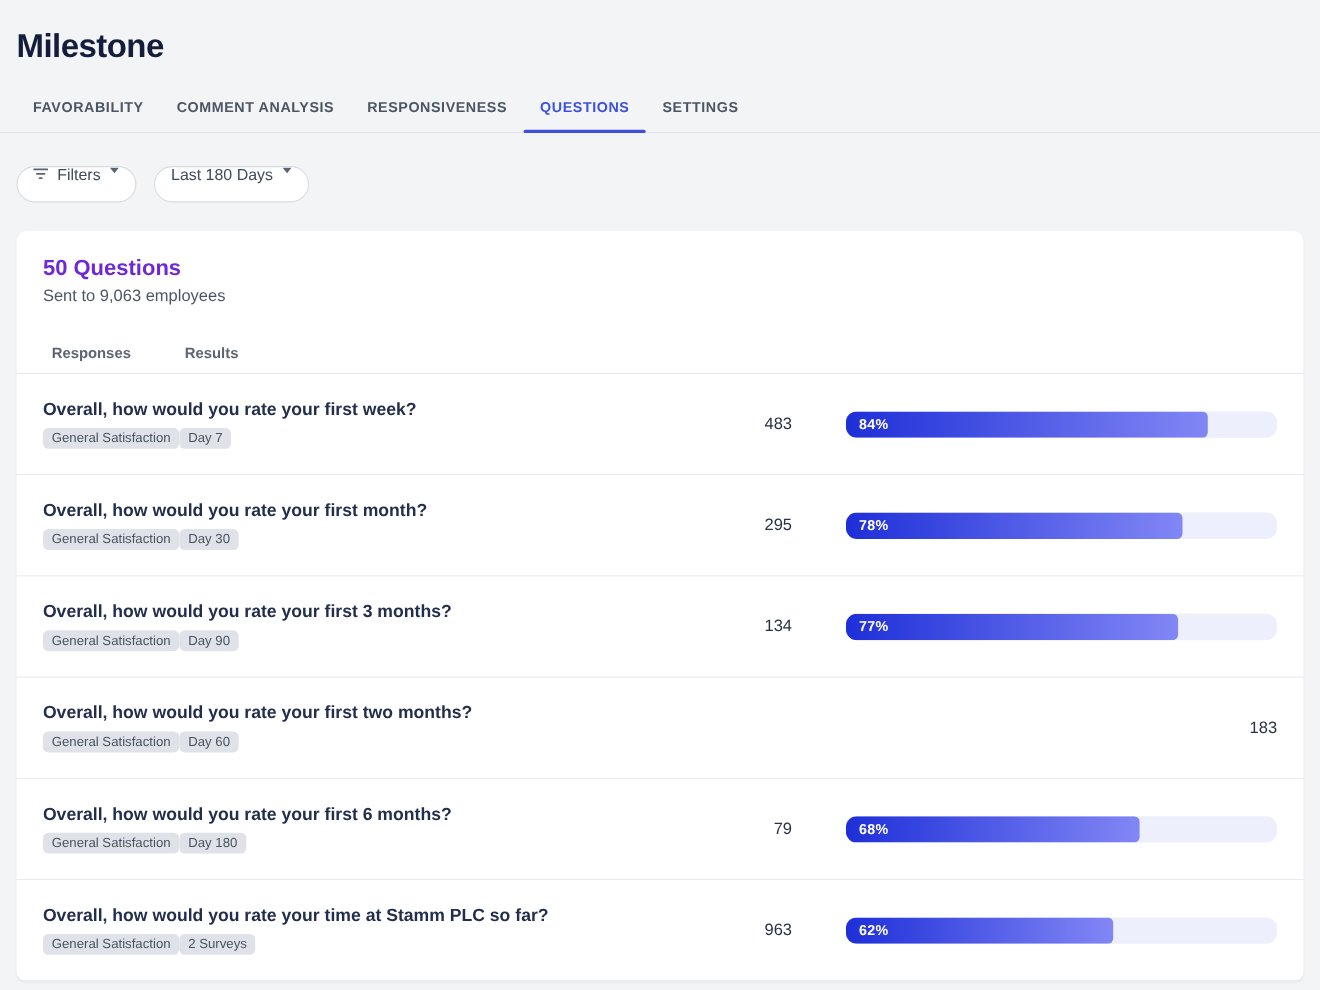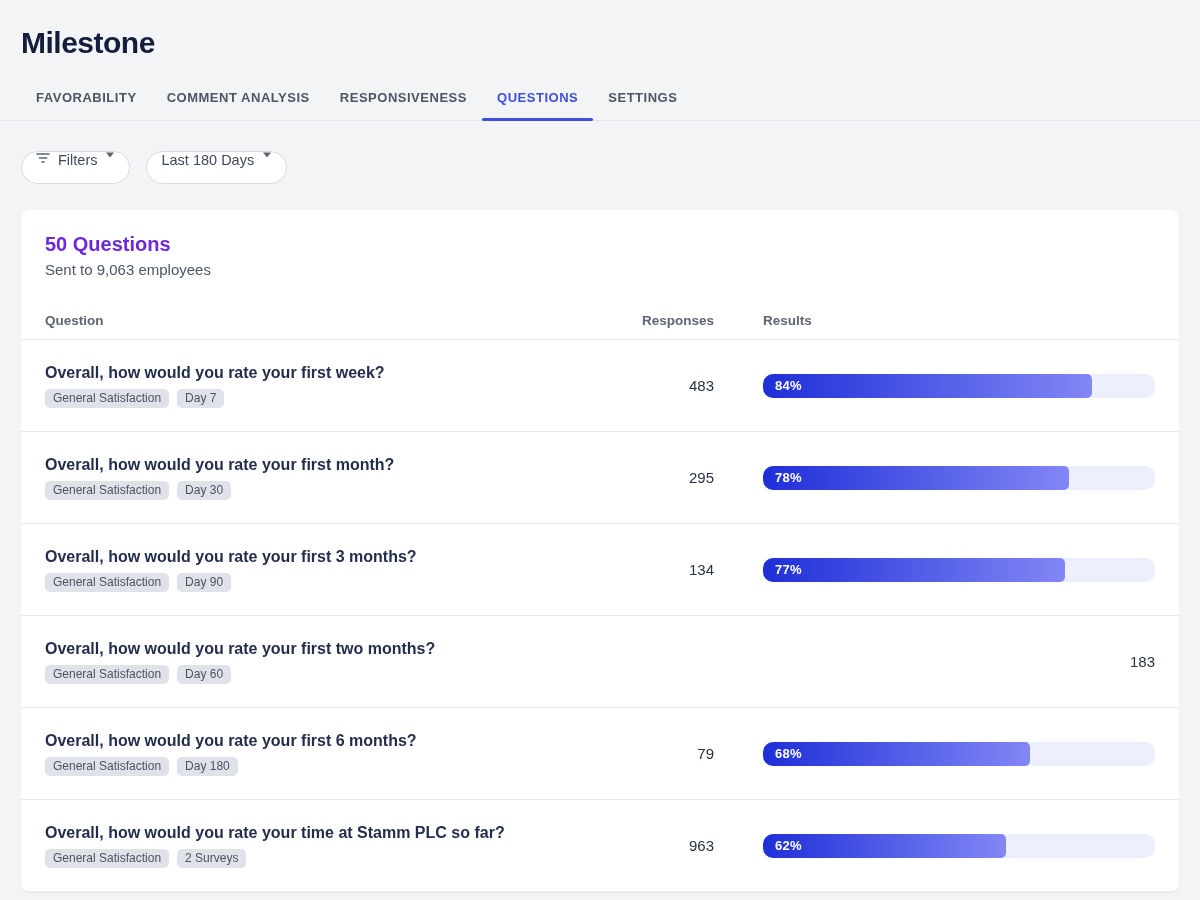--- a/index.html
+++ b/index.html
@@ -2,21 +2,21 @@
 <html style="--accent: #3c4fe0; --navy: #141e3c; --page-bg: #f3f4f6; --bar-start: #1e2fd8; --bar-end: #8287f5; --bar-track: #edf0fc;"><head>
 <meta charset="utf-8">
 <style>
   * { box-sizing: border-box; margin: 0; padding: 0; }
   html, body { width: 1200px; height: 900px; overflow: hidden; }
   body {
     background: var(--page-bg, #f3f4f6);
     font-family: "Liberation Sans", "DejaVu Sans", sans-serif;
     color: #1b2540;
   }
-  .page { padding: 0 21px; }
+  .page { padding: 0 15px; }
 
   h1.page-title {
     margin: 26px 0 16px;
     font-size: 30px;
     font-weight: 700;
     letter-spacing: -0.5px;
     color: var(--navy, #141e3c);
   }
 
   
@@ -82,21 +82,21 @@
 
   .thead {
     margin-top: 24px;
     height: 38px;
     border-bottom: 1px solid #e4e7ee;
   }
   .col-label { font-size: 13.5px; font-weight: 600; color: #5d6573; }
 
   .qrow { min-height: 92px; border-bottom: 1px solid #e7eaf0; cursor: pointer; }
   .qtitle { font-size: 16px; font-weight: 700; color: #222e4c; }
-  .qtags { margin-top: 7px; display: flex; gap: 8px; }
+  .qtags { margin-top: 7px; display: flex; gap: 0; }
   .tag {
     display: inline-block;
     padding: 2px 8px 3px;
     background: #dfe3e9;
     border-radius: 5px;
     font-size: 12px;
     color: #4a5260;
     white-space: nowrap;
   }
   .qresp { font-size: 15px; color: #273245; }
@@ -160,21 +160,20 @@
     </button>
   </div>
 
   <div class="card">
     <div class="card-header">
       <div class="card-title">50 Questions</div>
       <div class="card-subtitle">Sent to 9,063 employees</div>
     </div>
 
     <div class="thead row-grid">
-      <div class="cell-q col-label">Question</div>
       <div class="cell-r col-label">Responses</div>
       <div class="cell-b col-label">Results</div>
     </div>
 
     <div id="rows-container">
   <div class="qrow row-grid">
     <div class="cell-q">
       <div class="qtitle">Overall, how would you rate your first week?</div>
       <div class="qtags">
               <span class="tag">General Satisfaction</span>

